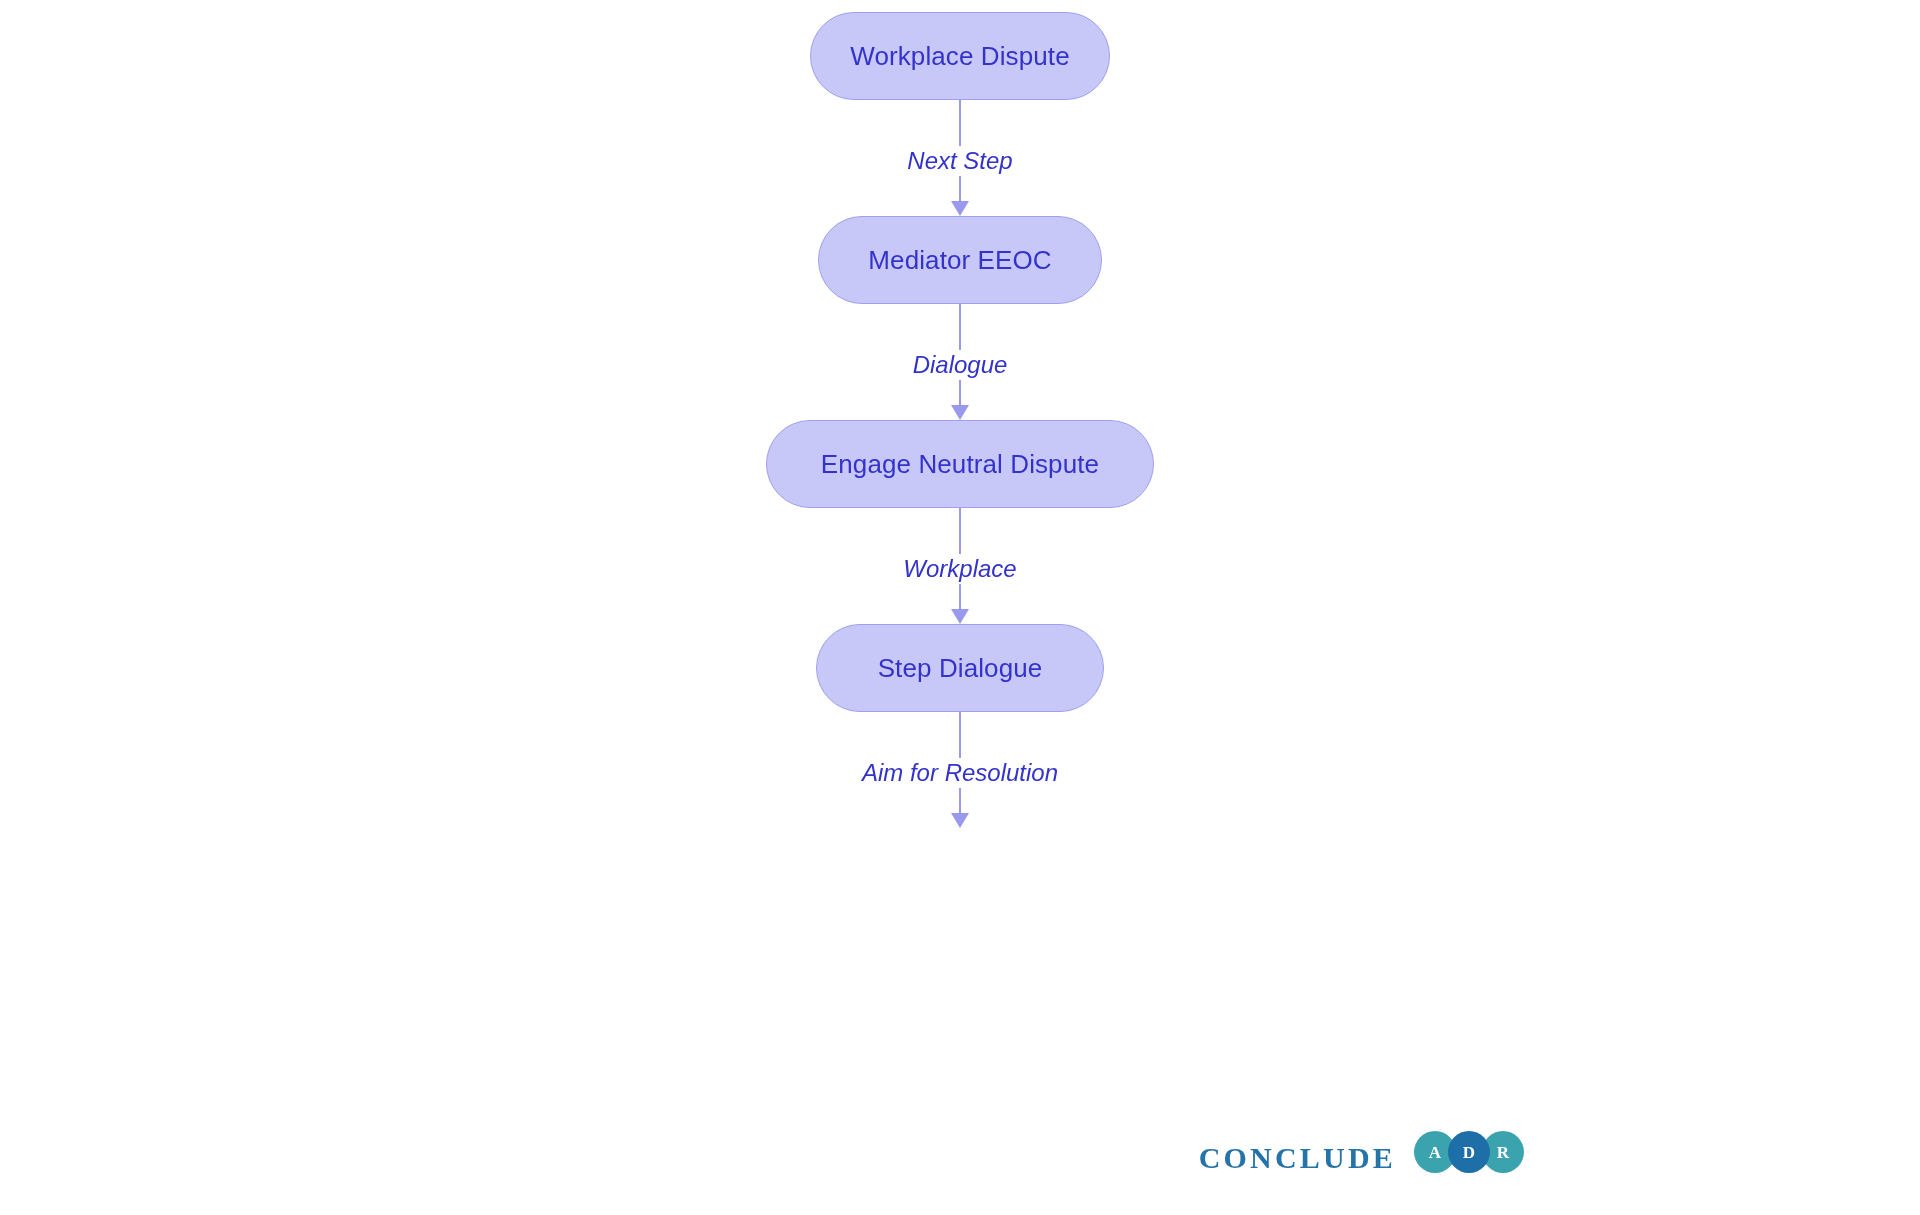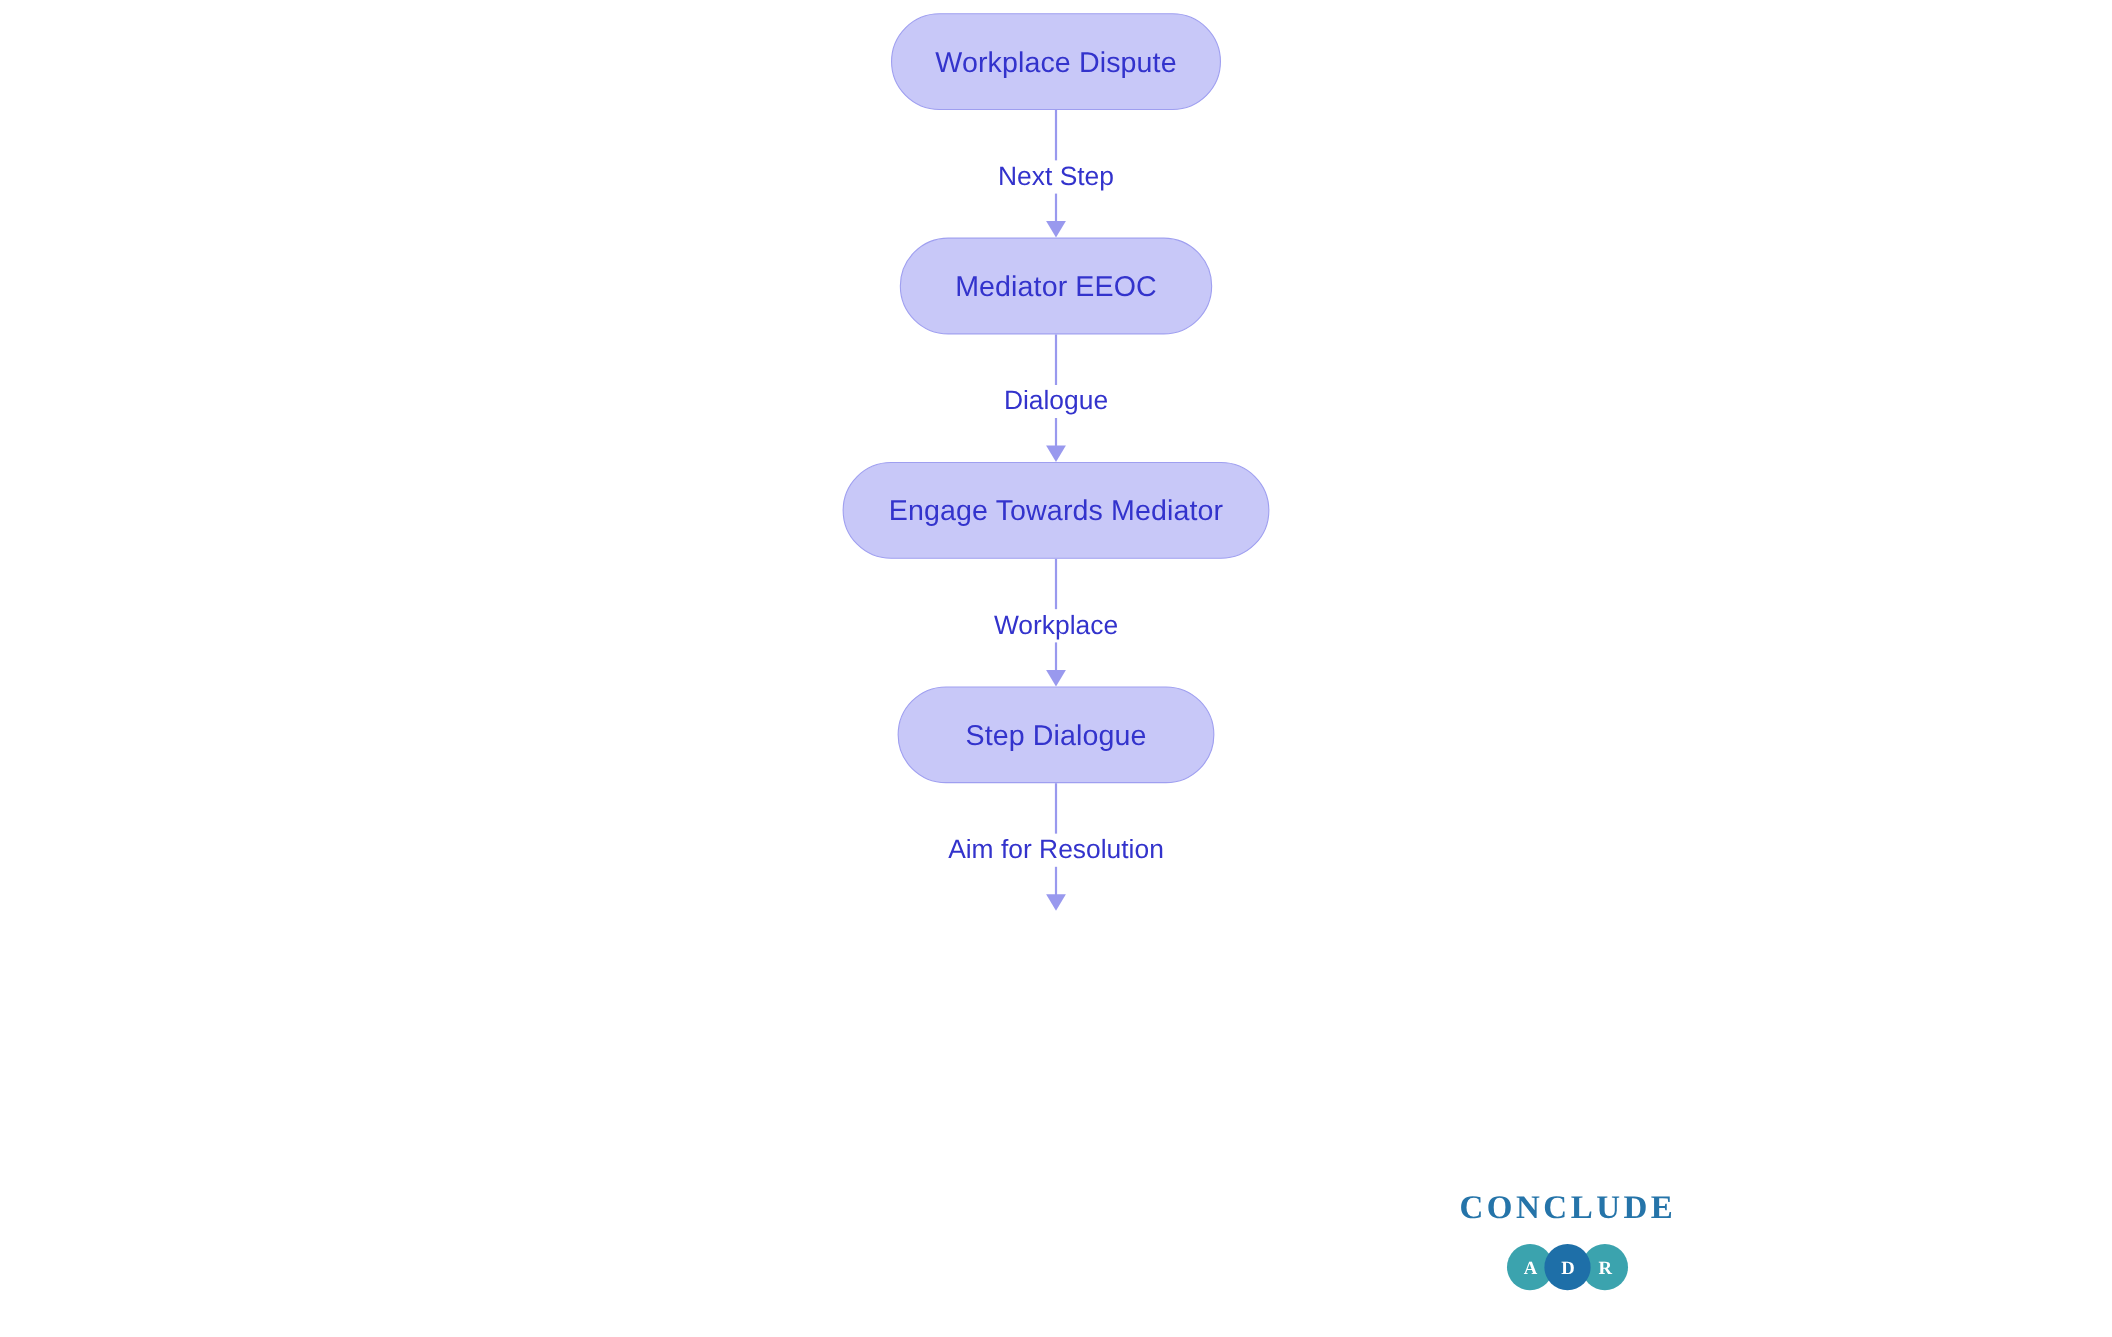--- a/index.html
+++ b/index.html
@@ -55,20 +55,21 @@
   }
 
   .edge {
     position: relative;
     z-index: 1;
     width: 300px;
     display: flex;
     flex-direction: column;
     align-items: center;
     justify-content: center;
+    font-style: italic;
   }
 
   .edge-line-top,
   .edge-line-bottom {
     width: 2.4px;
     background: #9999ee;
   }
 
   .edge-label {
     color: #3333cc;
@@ -88,23 +89,22 @@
     border-top: 15px solid #9999ee;
     margin-top: -1px;
   }
 
   
   #brand-logo {
     position: absolute;
     right: 80px;
     bottom: 42px;
     display: flex;
-    align-items: center;
+    align-items: flex-end;
     gap: 18px;
-    flex-direction: column;
   }
 
   .brand-wordmark {
     font-family: "Liberation Serif", serif;
     font-weight: 700;
     font-size: 30px;
     letter-spacing: 3.2px;
     color: #2574a9;
     line-height: 1;
   }
@@ -155,21 +155,21 @@
     </div>
 
     <div class="edge">
       <div class="edge-line-top" style="height:46px;"></div>
       <div class="edge-label">Dialogue</div>
       <div class="edge-line-bottom" style="height:26px;"></div>
       <div class="edge-arrowhead"></div>
     </div>
 
     <div class="node" style="width:388px;">
-      <span>Engage Towards Mediator</span>
+      <span>Engage Neutral Dispute</span>
     </div>
 
     <div class="edge">
       <div class="edge-line-top" style="height:46px;"></div>
       <div class="edge-label">Workplace</div>
       <div class="edge-line-bottom" style="height:26px;"></div>
       <div class="edge-arrowhead"></div>
     </div>
 
     <div class="node" style="width:288px;">

